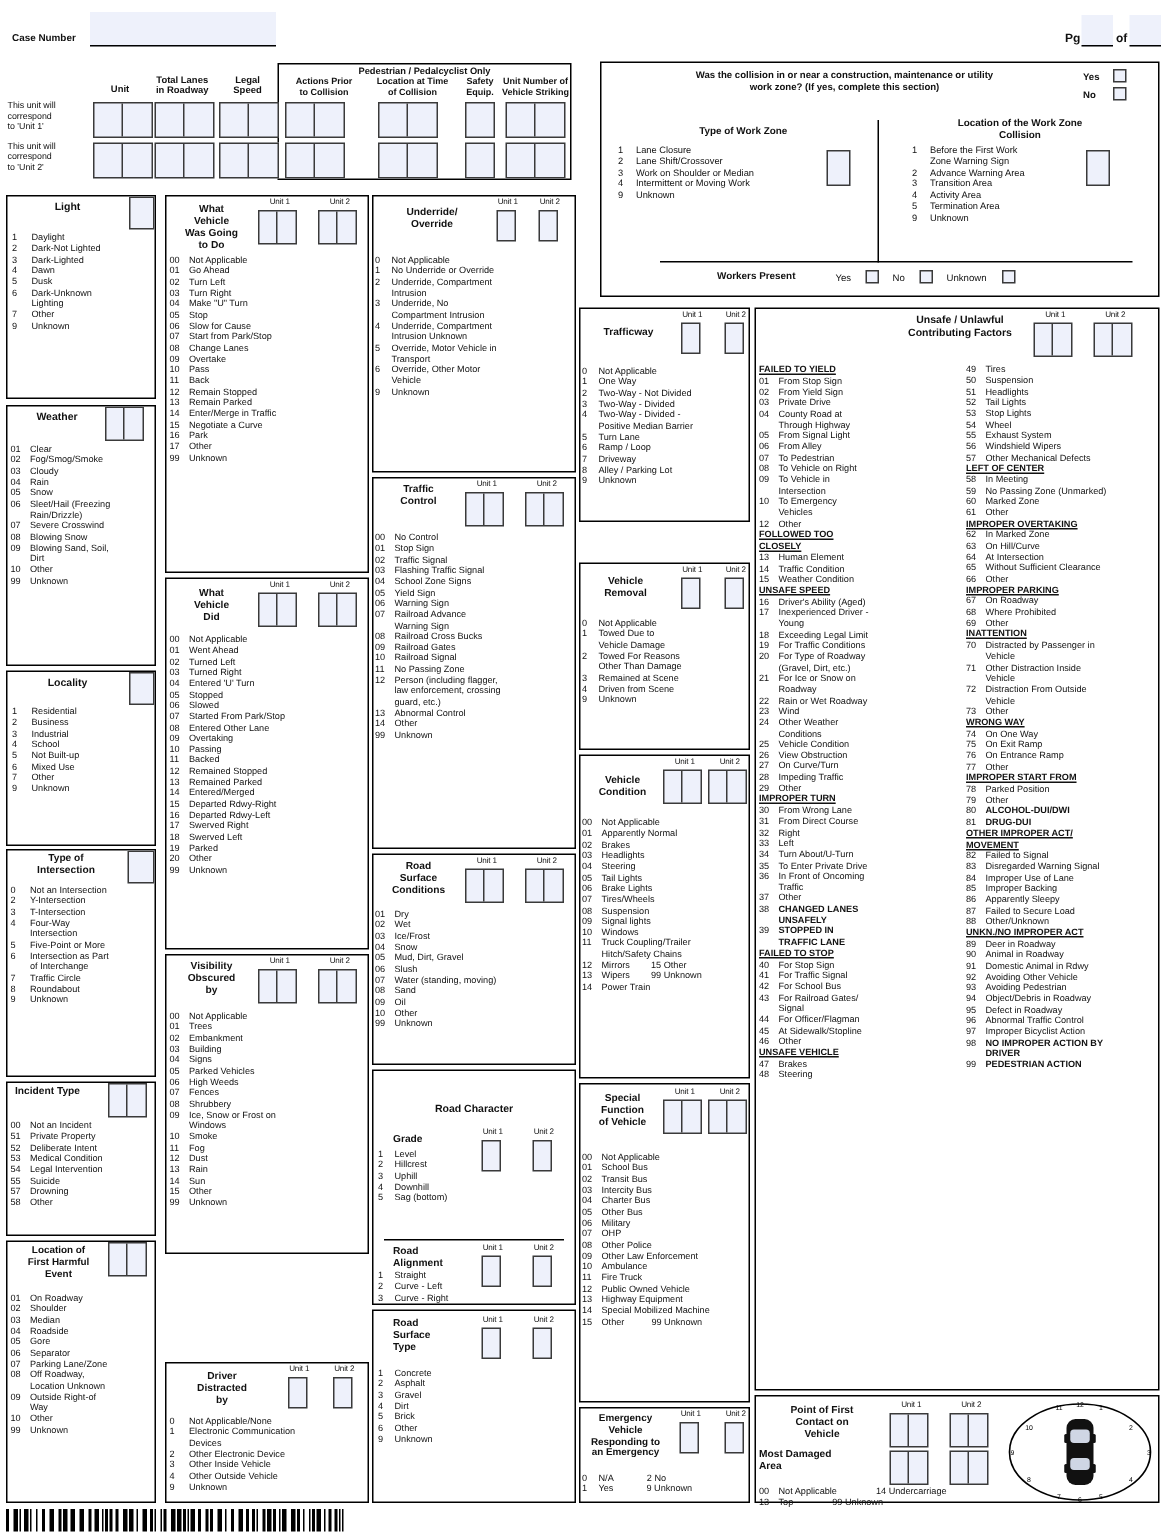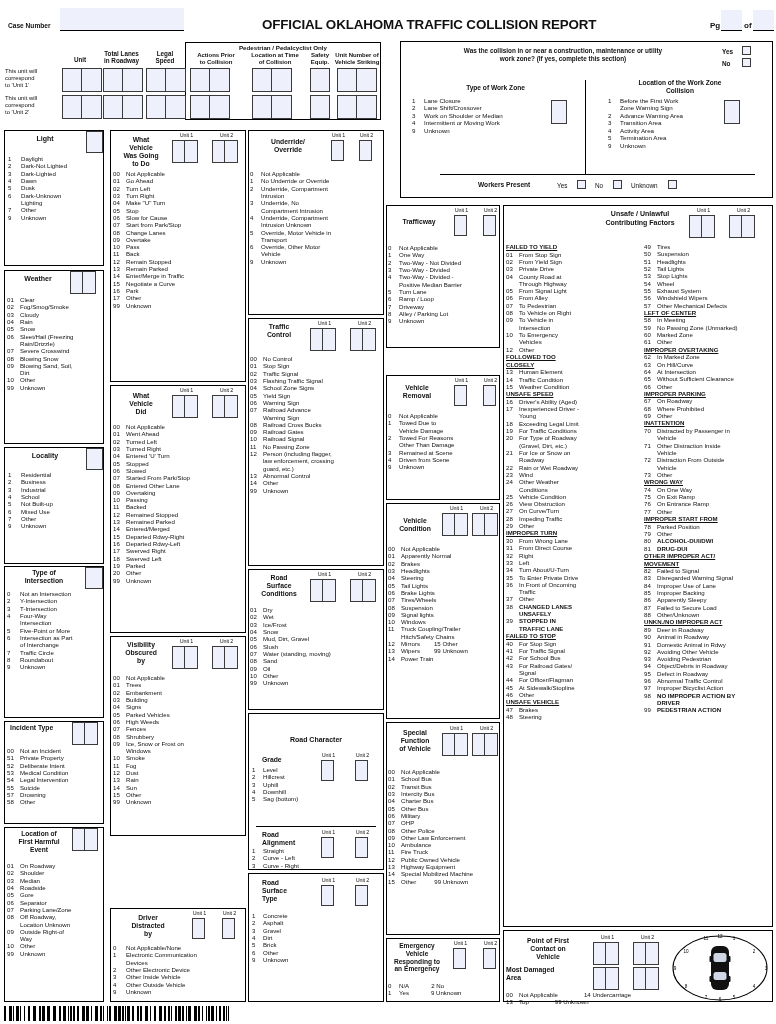--- a/index.html
+++ b/index.html
@@ -49,21 +49,20 @@
   .carbox { position:absolute; }
 </style>
 </head>
 <body>
 
 <div class="page">
 
   <div style="position:absolute;left:8px;top:22px;font-size:6.6px;font-weight:bold;">Case Number</div>
   <div style="position:absolute;left:60px;top:8px;width:124px;height:23px;background:#eef1fb;border-bottom:1.4px solid #000;"></div>
 
-  <div class="title" style="position:absolute;left:262px;top:17px;">OFFICIAL OKLAHOMA TRAFFIC COLLISION REPORT</div>
   <div style="position:absolute;left:710px;top:21px;font-size:8px;font-weight:bold;">Pg</div>
   <div style="position:absolute;left:721px;top:10px;width:21px;height:21px;background:#eef1fb;border-bottom:1.4px solid #000;"></div>
   <div style="position:absolute;left:744px;top:21px;font-size:8px;font-weight:bold;">of</div>
   <div style="position:absolute;left:753px;top:10px;width:21px;height:21px;background:#eef1fb;border-bottom:1.4px solid #000;"></div>
 
   <div style="position:absolute;left:63px;top:56px;width:34px;text-align:center;font-size:6.3px;font-weight:bold;">Unit</div>
   <div style="position:absolute;left:98px;top:50px;width:47px;text-align:center;font-size:6.3px;font-weight:bold;line-height:1.15;">
     <span>Total Lanes</span><br><span>in Roadway</span>
   </div>
   <div style="position:absolute;left:147px;top:50px;width:36px;text-align:center;font-size:6.3px;font-weight:bold;line-height:1.15;">

